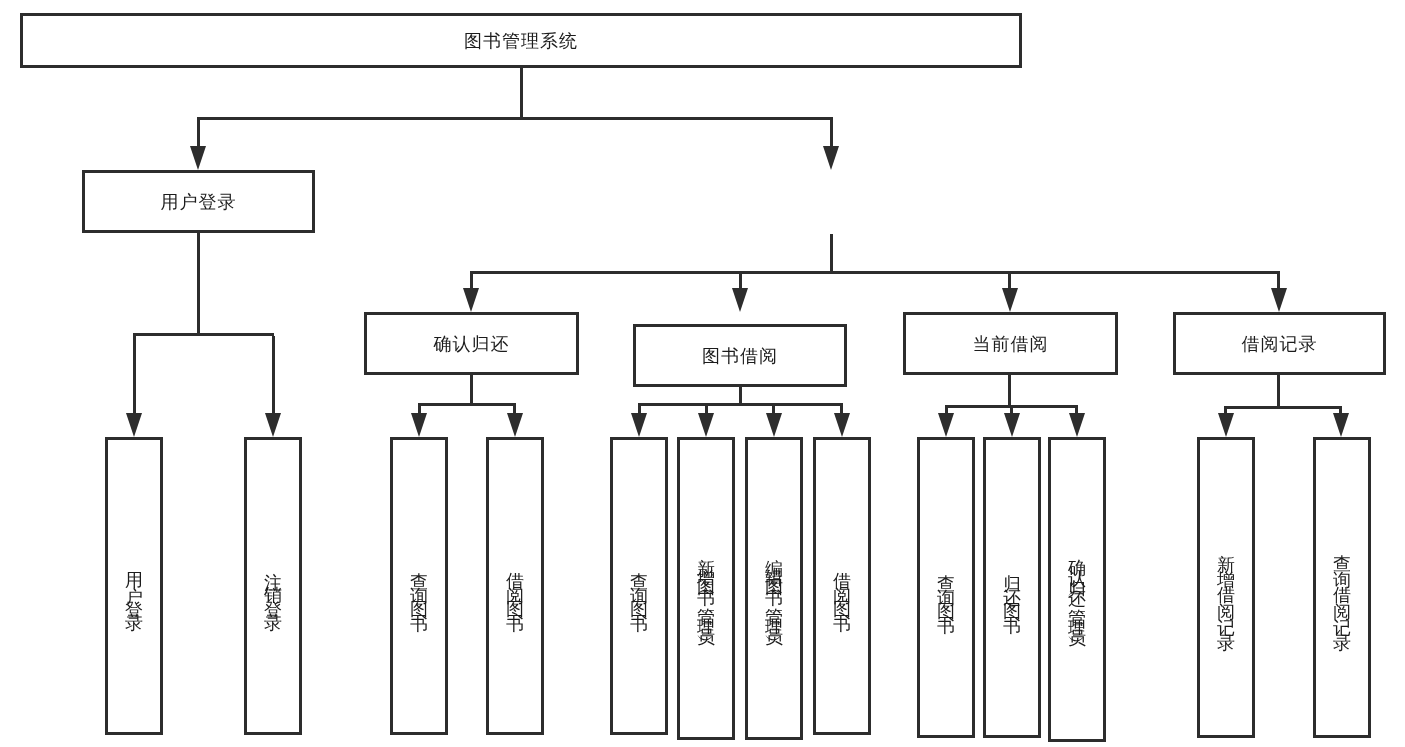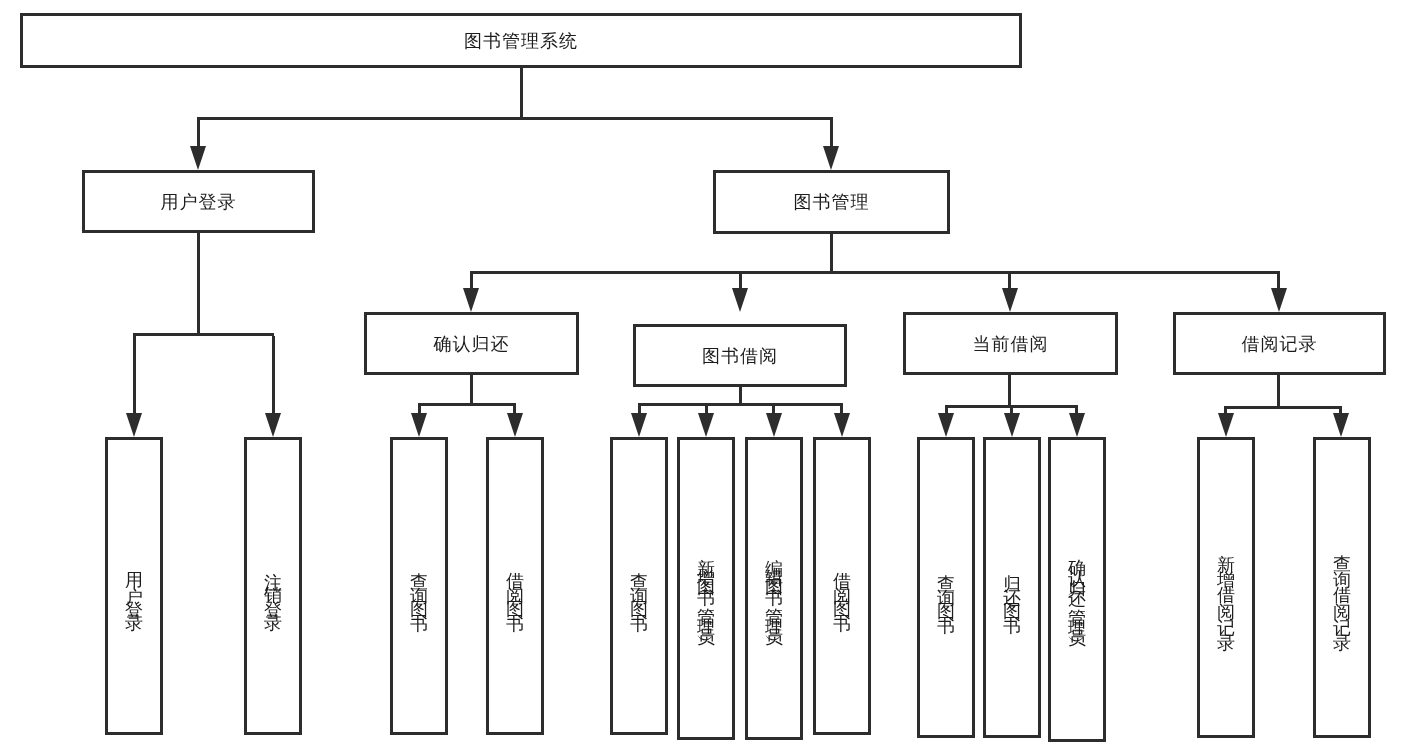--- a/index.html
+++ b/index.html
@@ -71,23 +71,20 @@
 
   <div class="lv" style="left:520px;top:68px;height:52px"></div>
   <div class="lh" style="left:197px;top:117px;width:636px"></div>
   <div class="lv" style="left:197px;top:118px;height:30px"></div>
   <div class="arr" style="left:190px;top:146px"></div>
   <div class="lv" style="left:830px;top:118px;height:30px"></div>
   <div class="arr" style="left:823px;top:146px"></div>
 
   <div class="node" style="left:82px;top:170px;width:233px;height:63px">
     <span>用户登录</span>
-  </div>
-  <div class="node" style="left:713px;top:170px;width:237px;height:64px">
-    <span>图书管理</span>
   </div>
 
   <div class="lv" style="left:830px;top:234px;height:40px"></div>
   <div class="lh" style="left:470px;top:271px;width:810px"></div>
   <div class="lv" style="left:470px;top:274px;height:16px"></div>
   <div class="arr" style="left:463px;top:288px"></div>
   <div class="lv" style="left:739px;top:274px;height:16px"></div>
   <div class="arr" style="left:732px;top:288px"></div>
   <div class="lv" style="left:1008px;top:274px;height:16px"></div>
   <div class="arr" style="left:1002px;top:288px"></div>

